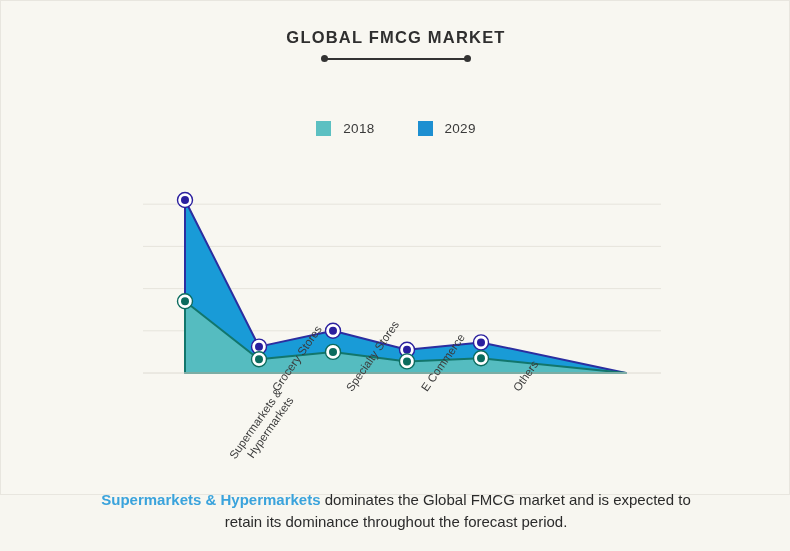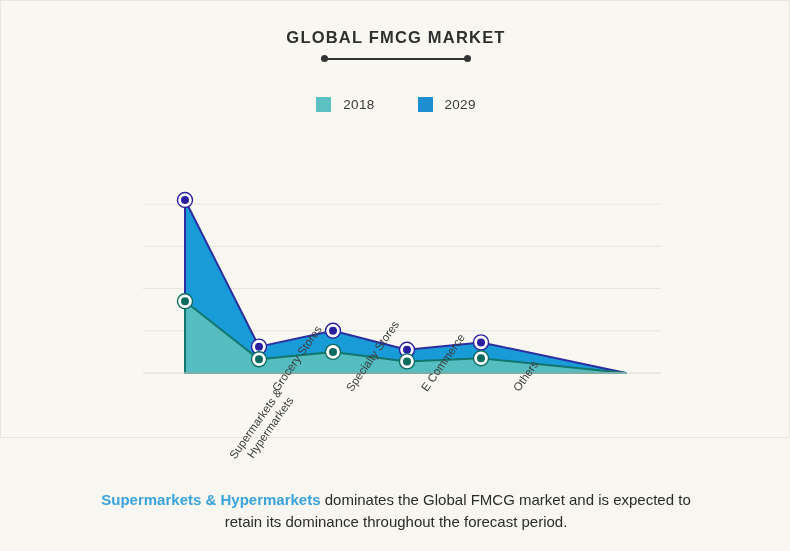--- a/index.html
+++ b/index.html
@@ -9,21 +9,21 @@
   body {
     width: 790px;
     height: 551px;
     background: #f7f6f0;
     font-family: "Liberation Sans", sans-serif;
     overflow: hidden;
   }
   #page {
     position: relative;
     width: 790px;
-    height: 438px;
+    height: 495px;
     background: #f8f7f1;
     box-sizing: border-box;
     border: 1px solid #e8e6df;
   }
 
   
   .title-main {
     position: absolute;
     top: 27px;
     left: 0;
@@ -68,21 +68,21 @@
     text-align: center;
     font-size: 15.5px;
     font-weight: bold;
     letter-spacing: 1.1px;
     color: #f06a22;
   }
 
   
   .legend {
     position: absolute;
-    top: 96px;
+    top: 120px;
     left: 0;
     width: 790px;
     display: flex;
     justify-content: center;
     align-items: center;
     gap: 43px;
   }
   .legend-item {
     display: flex;
     align-items: center;

